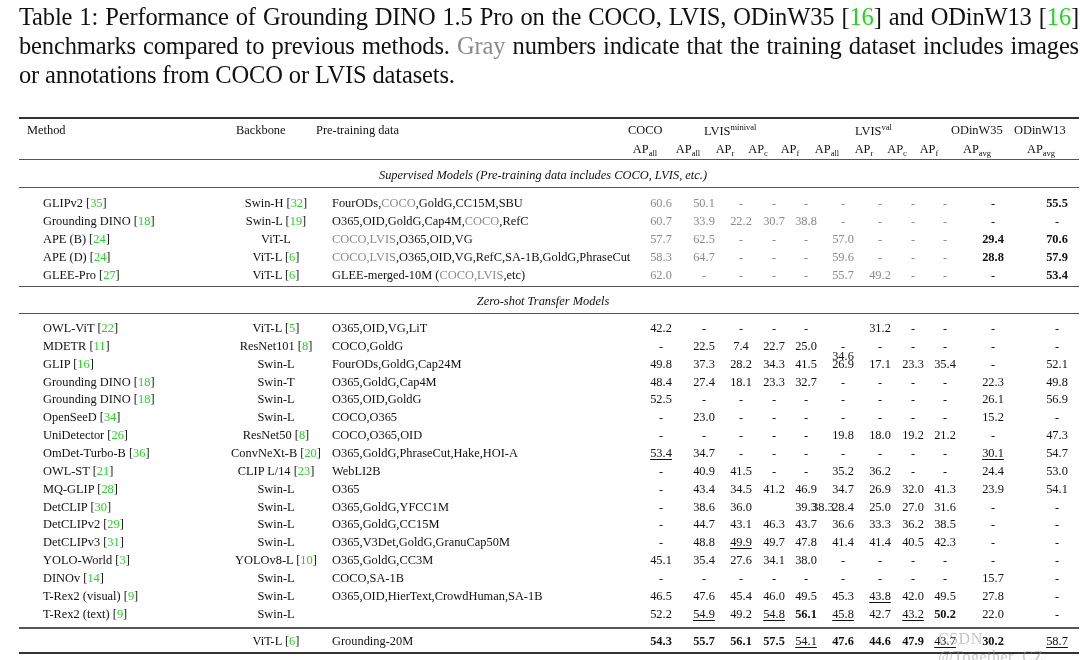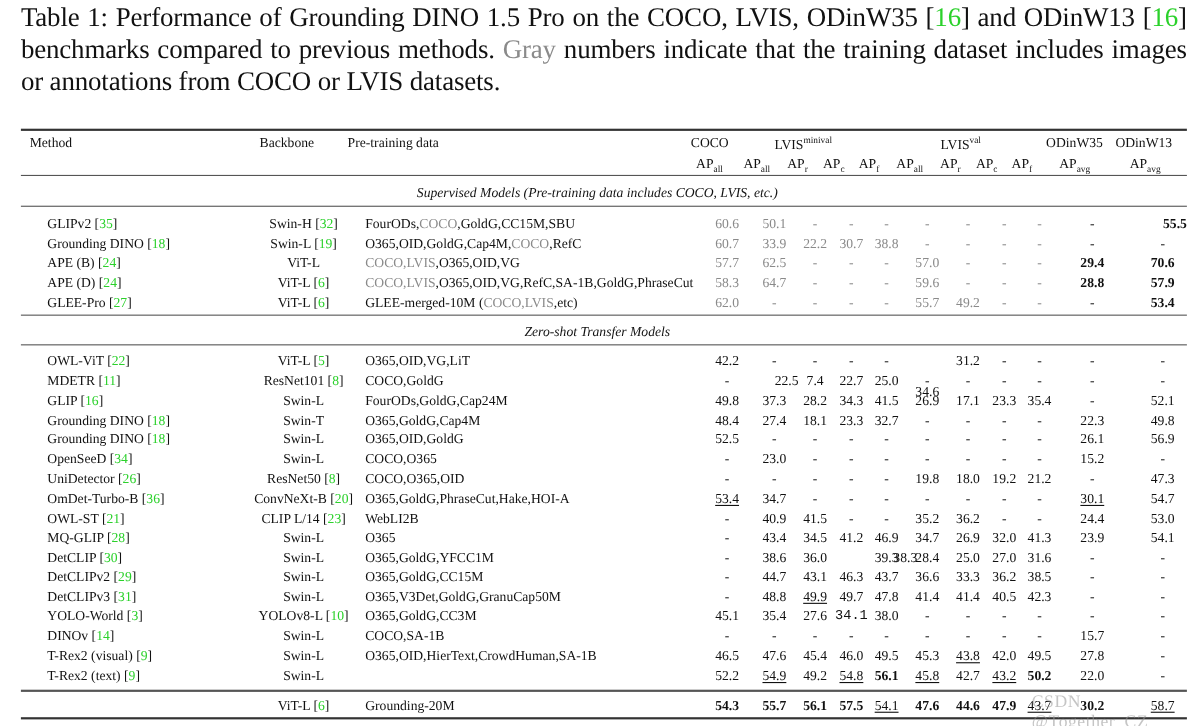--- a/index.html
+++ b/index.html
@@ -77,21 +77,21 @@
         <div class="cell num g" style="left: 645px;">60.6</div>
         <div class="cell num g" style="left: 688px;">50.1</div>
         <div class="cell num g" style="left: 725px;">-</div>
         <div class="cell num g" style="left: 758px;">-</div>
         <div class="cell num g" style="left: 790px;">-</div>
         <div class="cell num g" style="left: 827px;">-</div>
         <div class="cell num g" style="left: 864px;">-</div>
         <div class="cell num g" style="left: 897px;">-</div>
         <div class="cell num g" style="left: 929px;">-</div>
         <div class="cell num " style="left: 977px;">-</div>
-        <div class="cell num b" style="left: 1041px; text-align: right;">55.5</div>
+        <div class="cell num b" style="left: 1041px;">55.5</div>
       </div>
       <div class="row" style="top: 211.9px;">
         <div class="cell c-method"><span>Grounding DINO [</span><span class="ref">18</span><span>]</span></div>
         <div class="cell c-backbone"><span>Swin-L [</span><span class="ref">19</span><span>]</span></div>
         <div class="cell c-data"><span>O365,OID,GoldG,Cap4M,</span><span class="g">COCO</span><span>,RefC</span></div>
         <div class="cell num g" style="left: 645px;">60.7</div>
         <div class="cell num g" style="left: 688px;">33.9</div>
         <div class="cell num g" style="left: 725px;">22.2</div>
         <div class="cell num g" style="left: 758px;">30.7</div>
         <div class="cell num g" style="left: 790px;">38.8</div>
@@ -171,21 +171,21 @@
         <div class="cell num " style="left: 897px;">-</div>
         <div class="cell num " style="left: 929px;">-</div>
         <div class="cell num " style="left: 977px;">-</div>
         <div class="cell num " style="left: 1041px;">-</div>
       </div>
       <div class="row" style="top: 336.85px;">
         <div class="cell c-method"><span>MDETR [</span><span class="ref">11</span><span>]</span></div>
         <div class="cell c-backbone"><span>ResNet101 [</span><span class="ref">8</span><span>]</span></div>
         <div class="cell c-data"><span>COCO,GoldG</span></div>
         <div class="cell num " style="left: 645px;">-</div>
-        <div class="cell num " style="left: 688px; text-align: right;">22.5</div>
+        <div class="cell num " style="left: 688px;">22.5</div>
         <div class="cell num " style="left: 725px;">7.4</div>
         <div class="cell num " style="left: 758px;">22.7</div>
         <div class="cell num " style="left: 790px;">25.0</div>
         <div class="cell num " style="left: 827px;">-</div>
         <div class="cell num " style="left: 864px;">-</div>
         <div class="cell num " style="left: 897px;">-</div>
         <div class="cell num " style="left: 929px;">-</div>
         <div class="cell num " style="left: 977px;">-</div>
         <div class="cell num " style="left: 1041px;">-</div>
       </div>
@@ -365,21 +365,21 @@
         <div class="cell num " style="left: 977px;">-</div>
         <div class="cell num " style="left: 1041px;">-</div>
       </div>
       <div class="row" style="top: 551.05px;">
         <div class="cell c-method"><span>YOLO-World [</span><span class="ref">3</span><span>]</span></div>
         <div class="cell c-backbone"><span>YOLOv8-L [</span><span class="ref">10</span><span>]</span></div>
         <div class="cell c-data"><span>O365,GoldG,CC3M</span></div>
         <div class="cell num " style="left: 645px;">45.1</div>
         <div class="cell num " style="left: 688px;">35.4</div>
         <div class="cell num " style="left: 725px;">27.6</div>
-        <div class="cell num " style="left: 758px; font-family: Liberation Mono, monospace;">34.1</div>
+        <div class="cell num " style="left: 758px;">34.1</div>
         <div class="cell num " style="left: 790px;">38.0</div>
         <div class="cell num " style="left: 827px;">-</div>
         <div class="cell num " style="left: 864px;">-</div>
         <div class="cell num " style="left: 897px;">-</div>
         <div class="cell num " style="left: 929px;">-</div>
         <div class="cell num " style="left: 977px;">-</div>
         <div class="cell num " style="left: 1041px;">-</div>
       </div>
       <div class="row" style="top: 568.9px;">
         <div class="cell c-method"><span>DINOv  [</span><span class="ref">14</span><span>]</span></div>

